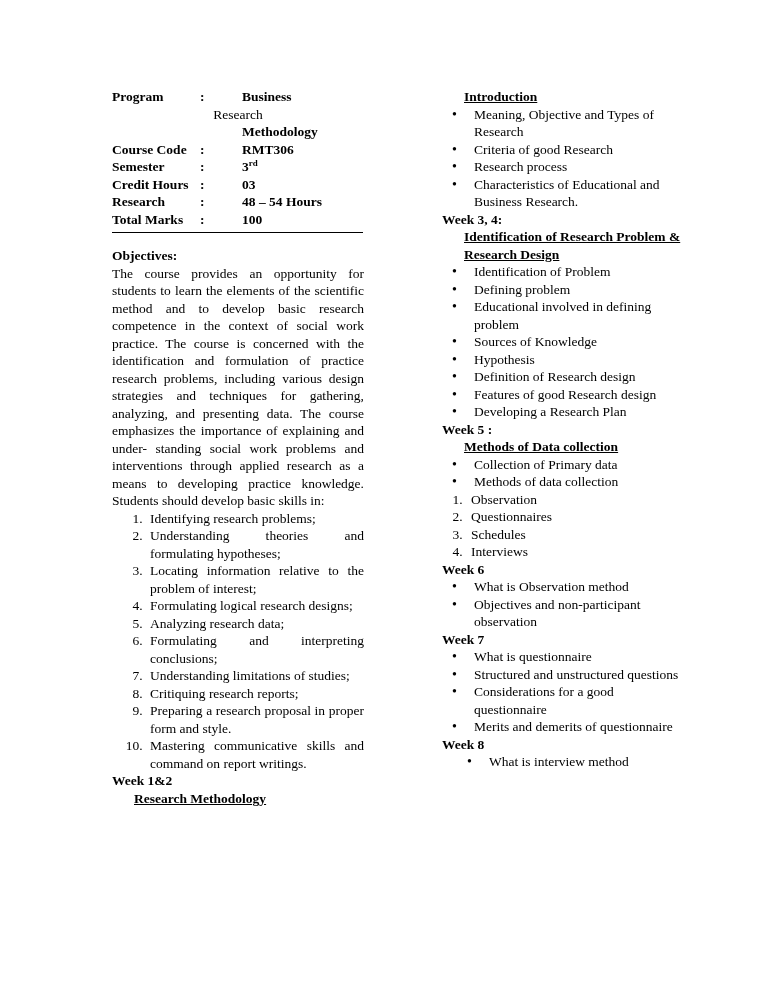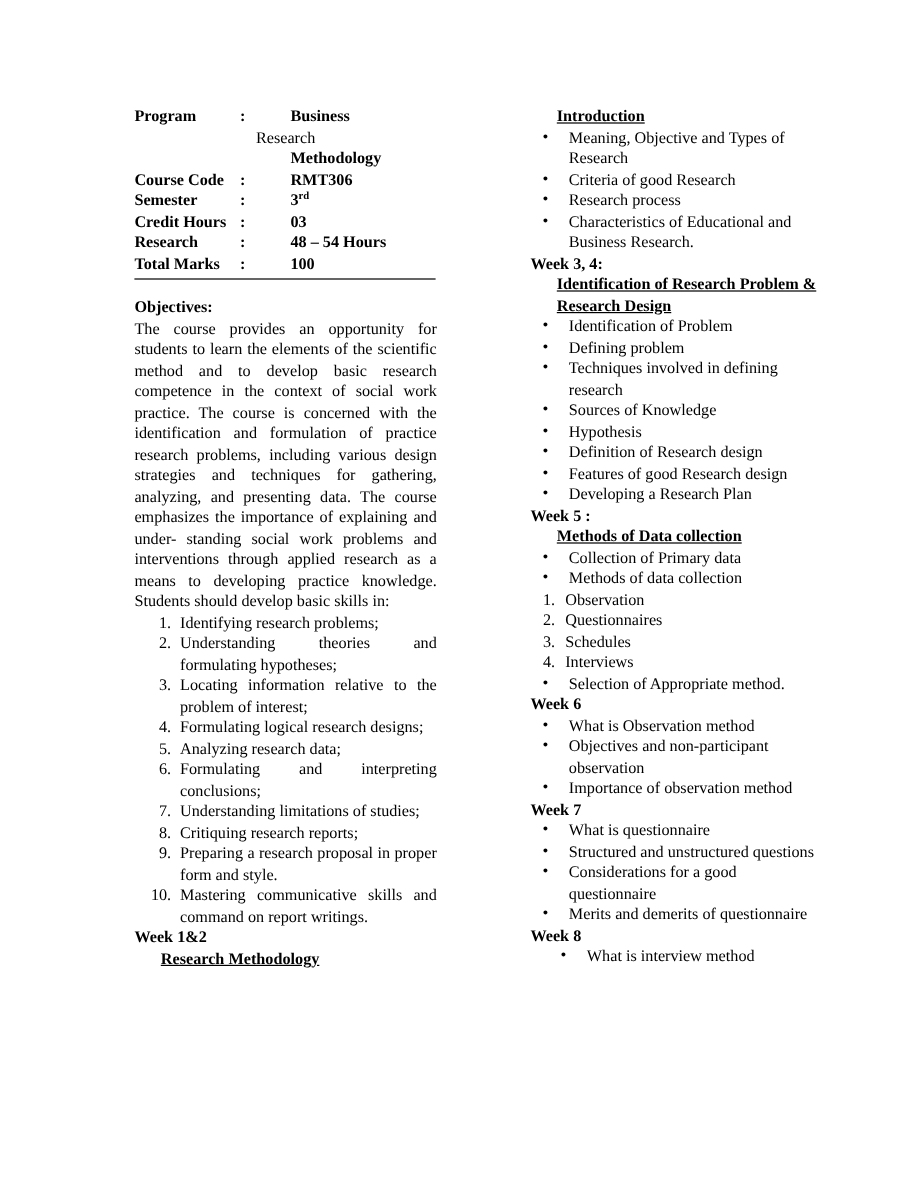--- a/index.html
+++ b/index.html
@@ -247,49 +247,45 @@
       <li>Criteria of good Research</li>
       <li>Research process</li>
       <li>Characteristics of Educational and Business Research.</li>
     </ul>
 
     <span class="week-head">Week 3, 4:</span>
     <span class="week-title-r">Identification of Research Problem &amp; Research Design</span>
     <ul class="bul">
       <li>Identification of Problem</li>
       <li>Defining problem</li>
-      <li>Techniques involved in defining research</li>
+      <li>Educational involved in defining problem</li>
       <li>Sources of Knowledge</li>
       <li>Hypothesis</li>
       <li>Definition of Research design</li>
       <li>Features of good Research design</li>
       <li>Developing a Research Plan</li>
     </ul>
 
     <span class="week-head">Week 5 :</span>
     <span class="week-title-r">Methods of Data collection</span>
     <ul class="bul">
       <li>Collection of Primary data</li>
       <li>Methods of data collection</li>
     </ul>
     <ol class="sub-list">
       <li>Observation</li>
       <li>Questionnaires</li>
       <li>Schedules</li>
       <li>Interviews</li>
     </ol>
-    <ul class="bul">
-      <li>Selection of Appropriate method.</li>
-    </ul>
 
     <span class="week-head">Week 6</span>
     <ul class="bul">
       <li>What is Observation method</li>
       <li>Objectives and non-participant observation</li>
-      <li>Importance of observation method</li>
     </ul>
 
     <span class="week-head">Week 7</span>
     <ul class="bul">
       <li>What is questionnaire</li>
       <li>Structured and unstructured questions</li>
       <li>Considerations for a good questionnaire</li>
       <li>Merits and demerits of questionnaire</li>
     </ul>
 

